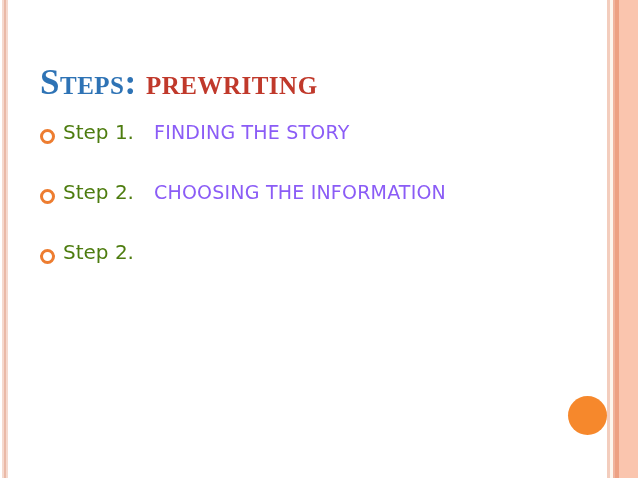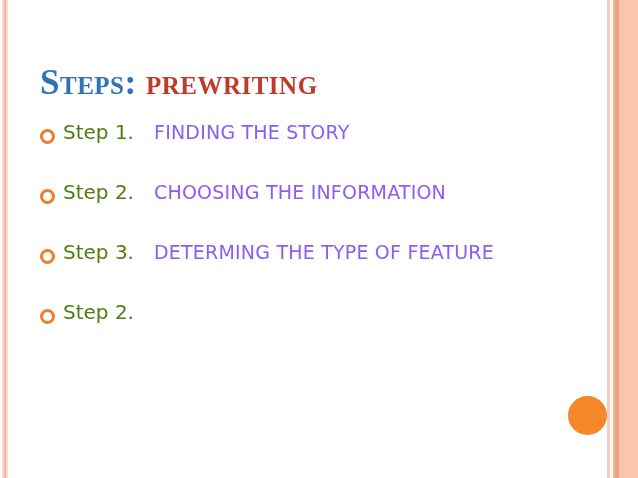--- a/index.html
+++ b/index.html
@@ -111,25 +111,20 @@
         <span class="step-label">Step 1.</span>
         <span class="step-text">FINDING THE STORY</span>
       </li>
 
       <li class="step-item">
         <span class="bullet"></span>
         <span class="step-label">Step 2.</span>
         <span class="step-text">CHOOSING THE INFORMATION</span>
       </li>
 
-      <li class="step-item">
-        <span class="bullet"></span>
-        <span class="step-label">Step 3.</span>
-        <span class="step-text">DETERMING THE TYPE OF FEATURE</span>
-      </li>
 
       <li class="step-item">
         <span class="bullet"></span>
         <span class="step-label">Step 2.</span>
       </li>
 
     </ul>
   </div>
 </div>
 

